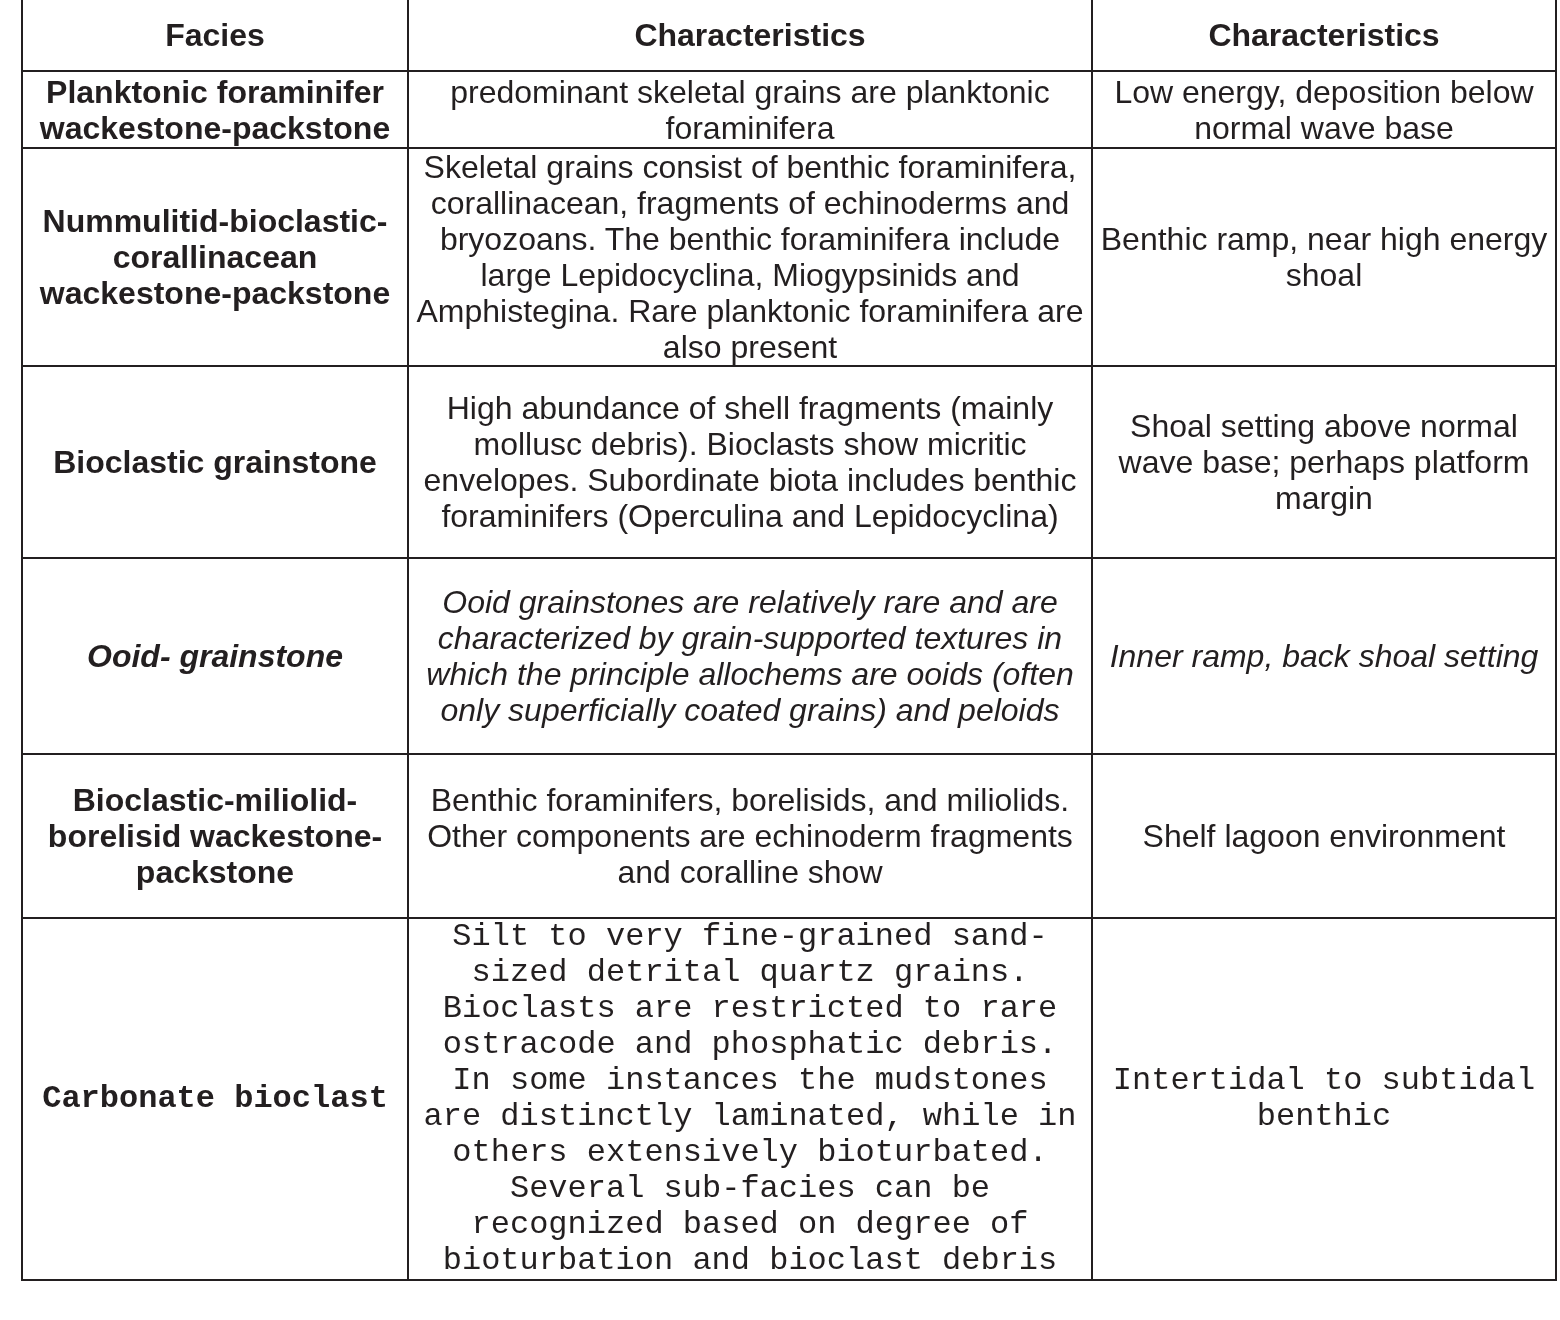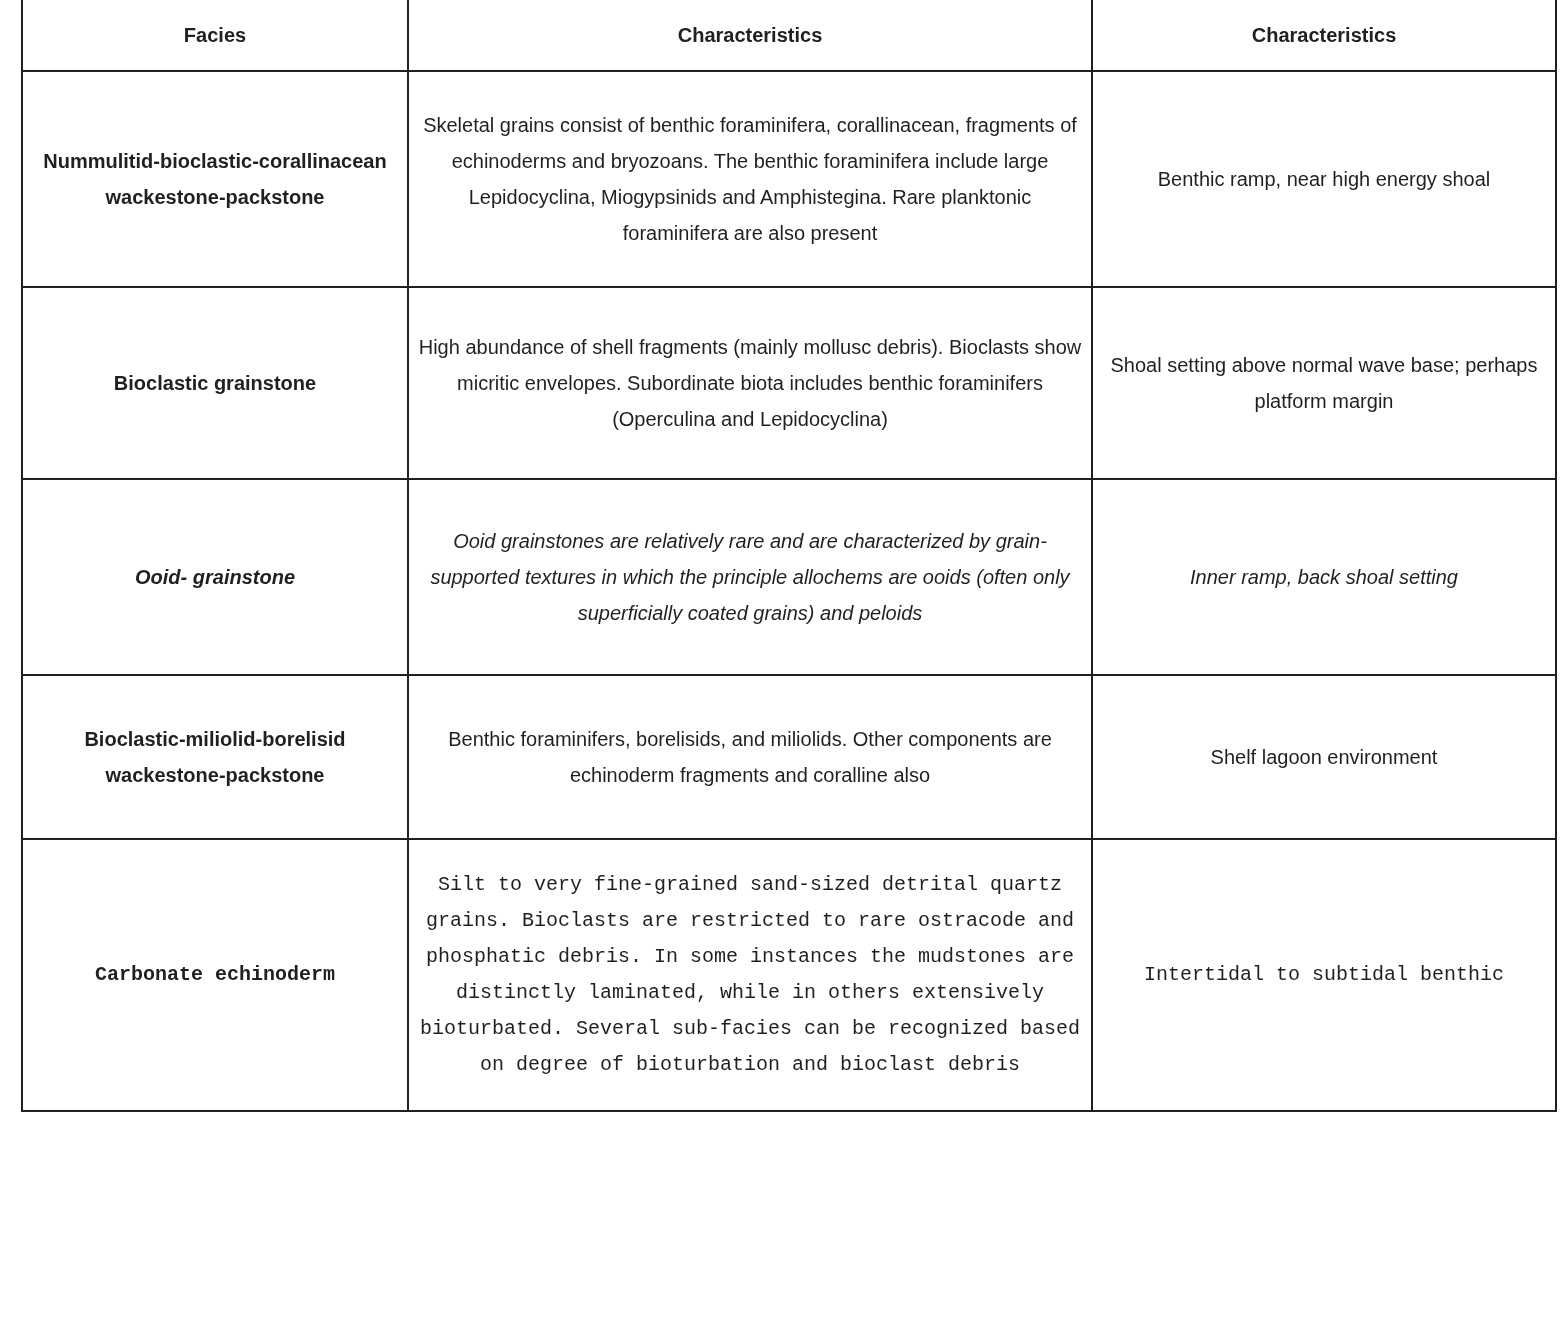--- a/index.html
+++ b/index.html
@@ -21,21 +21,21 @@
       top: 0px;
       width: 1534px;
       border-collapse: collapse;
       table-layout: fixed;
     }
     table.facies-table td, table.facies-table th {
       border: 2.5px solid #231f20;
       text-align: center;
       vertical-align: middle;
       padding: 0 6px;
-      font-size: 20px;
+      font-size: 32px;
       line-height: 36px;
       margin-left: 44px;
     }
     table.facies-table th {
       font-weight: bold;
       height: 70px;
       border-top: none;
     }
     td.facies-cell {
       font-weight: bold;
@@ -61,39 +61,44 @@
       <col class="c3">
   </colgroup>
   <thead>
     <tr>
       <th>Facies</th>
       <th>Characteristics</th>
       <th>Characteristics</th>
     </tr>
   </thead>
   <tbody>
+    <tr class="r1">
+      <td class="facies-cell">Planktonic foraminifer wackestone-packstone</td>
+      <td>predominant skeletal grains are planktonic foraminifera</td>
+      <td>Low energy, deposition below normal  wave base</td>
+    </tr>
     <tr class="r2">
       <td class="facies-cell">Nummulitid-bioclastic-corallinacean wackestone-packstone</td>
       <td>Skeletal grains consist of benthic foraminifera, corallinacean, fragments of echinoderms and bryozoans. The benthic foraminifera include large Lepidocyclina, Miogypsinids and Amphistegina. Rare planktonic foraminifera are also present</td>
       <td>Benthic ramp, near high energy shoal</td>
     </tr>
     <tr class="r3">
       <td class="facies-cell">Bioclastic grainstone</td>
       <td>High abundance of shell fragments (mainly mollusc debris). Bioclasts show micritic envelopes. Subordinate biota includes benthic foraminifers (Operculina and Lepidocyclina)</td>
       <td>Shoal setting above normal wave base; perhaps platform margin</td>
     </tr>
     <tr class="r4">
       <td class="facies-cell">Ooid- grainstone</td>
       <td>Ooid grainstones are relatively rare and are characterized by grain-supported textures in which the principle allochems are ooids (often only superficially coated grains) and peloids</td>
       <td>Inner ramp, back shoal setting</td>
     </tr>
     <tr class="r5">
       <td class="facies-cell">Bioclastic-miliolid-borelisid wackestone-packstone</td>
-      <td>Benthic foraminifers, borelisids, and miliolids. Other components are echinoderm fragments and coralline also</td>
+      <td>Benthic foraminifers, borelisids, and miliolids. Other components are echinoderm fragments and coralline show</td>
       <td>Shelf lagoon environment</td>
     </tr>
     <tr class="r7">
-      <td class="facies-cell">Carbonate echinoderm</td>
+      <td class="facies-cell">Carbonate bioclast</td>
       <td>Silt to very fine-grained sand-sized detrital quartz grains. Bioclasts are restricted to rare ostracode and phosphatic debris. In some instances the mudstones are distinctly laminated, while in others extensively bioturbated. Several sub-facies can be recognized based on degree of bioturbation and bioclast debris</td>
       <td>Intertidal to subtidal benthic</td>
     </tr>
   </tbody>
 </table>
 
 </body></html>

